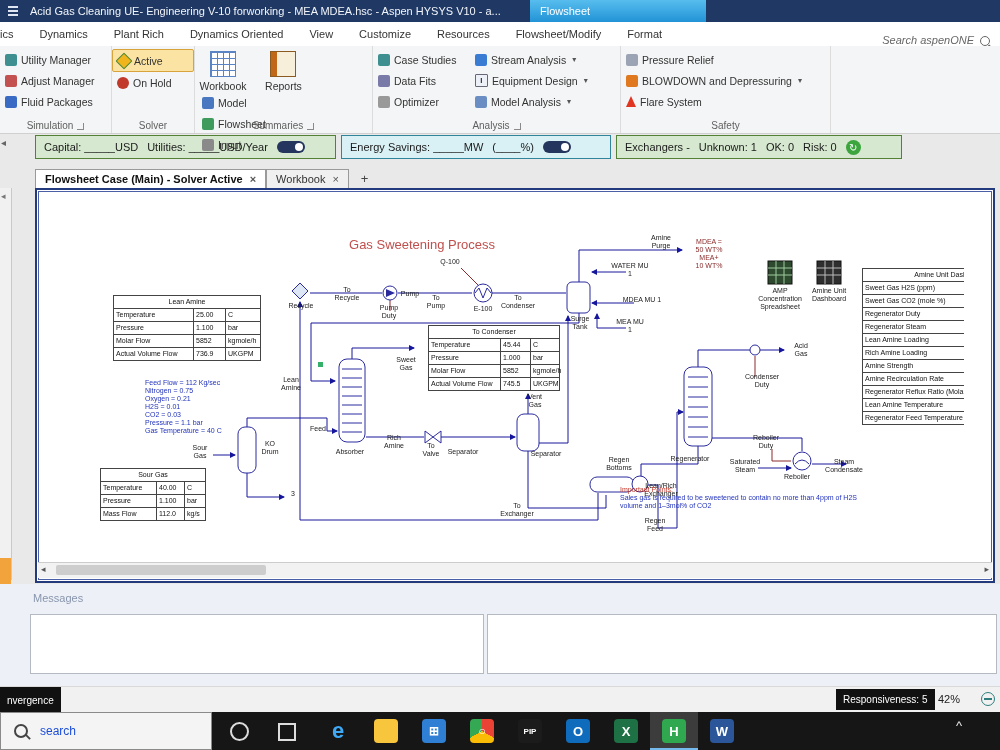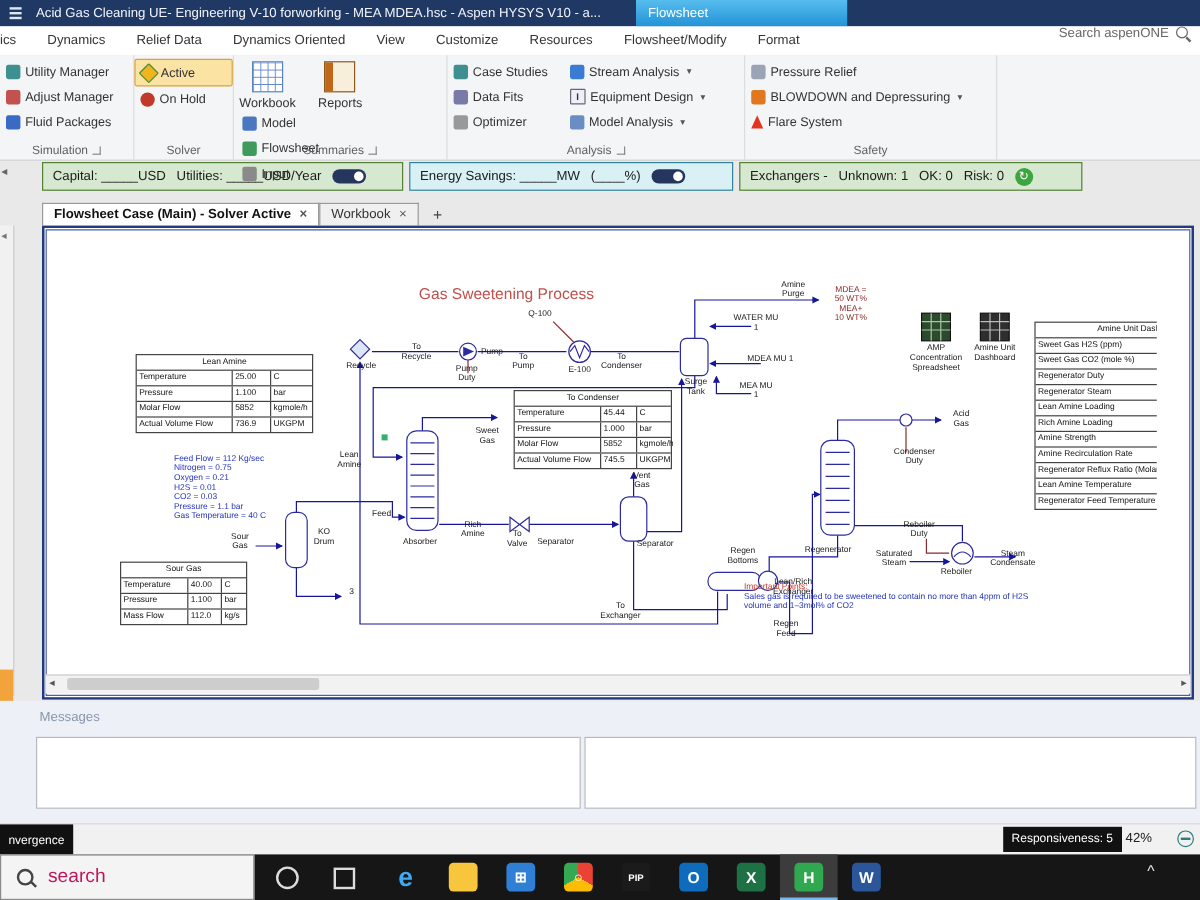--- a/index.html
+++ b/index.html
@@ -15,22 +15,22 @@
   .ctx-tab{position:absolute;left:530px;top:0;width:176px;height:22px;
            background:linear-gradient(#57bdee,#2293d6);color:#fff;font-size:11px;
            display:flex;align-items:center;padding-left:10px;box-sizing:border-box;}
 
   
   .menubar{position:absolute;left:0;top:22px;width:1000px;height:24px;background:#fff;
            border-bottom:1px solid #e3e3e3;display:flex;align-items:center;z-index:6;}
   .menu-tabs{display:flex;align-items:center;height:100%;}
   .menu-tab{font-size:11px;color:#333;padding:0 13px;line-height:24px;white-space:nowrap;cursor:default;}
   .menu-tab:first-child{padding-left:2px;margin-left:-2px;}
-  .searchbox{position:absolute;right:4px;top:0;height:24px;display:flex;align-items:flex-start;
-             font-size:11px;color:#666;}
+  .searchbox{position:absolute;right:4px;top:0;height:24px;display:flex;align-items:flex-end;
+             font-size:11px;font-style:italic;color:#666;}
   .magnifier{width:8px;height:8px;border:1.5px solid #666;border-radius:50%;display:inline-block;
              position:relative;margin-left:6px;margin-right:6px;}
   .magnifier::after{content:"";position:absolute;width:5px;height:1.5px;background:#666;
              transform:rotate(45deg);right:-4px;bottom:-2px;}
 
   
   .ribbon{position:absolute;left:0;top:46px;width:1000px;height:87px;background:#f4f5f6;
           border-bottom:1px solid #d0d0d0;display:flex;z-index:6;}
   .grp{position:relative;border-right:1px solid #dcdcdc;box-sizing:border-box;padding-top:3px;}
   .g-sim{width:112px;} .g-solver{width:83px;} .g-sum{width:178px;} .g-surge{width:88px;}
@@ -121,21 +121,21 @@
   .zoomout{position:absolute;left:981px;top:5px;width:14px;height:14px;border:1.5px solid #2e7d7d;
            border-radius:50%;box-sizing:border-box;}
   .zoomout::after{content:"";position:absolute;left:2px;right:2px;top:5px;height:1.5px;background:#2e7d7d;}
 
   
   .taskbar{position:absolute;left:0;top:712px;width:1000px;height:38px;background:#161616;z-index:5;}
   .tb-search{position:absolute;left:0;top:0;width:212px;height:38px;background:#f4f4f4;
              border:1px solid #8a8a8a;box-sizing:border-box;display:flex;align-items:center;}
   .tb-mag{width:10px;height:10px;border:2px solid #444;border-radius:50%;position:relative;margin-left:13px;}
   .tb-mag::after{content:"";position:absolute;width:6px;height:2px;background:#444;transform:rotate(45deg);right:-5px;bottom:-2px;}
-  .tb-search-text{font-size:16px;color:#be185d;margin-left:12px;}
+  .tb-search-text{font-size:12px;color:#1d4ed8;margin-left:12px;}
   .tb-circle{position:absolute;left:230px;top:10px;width:15px;height:15px;border:2px solid #ddd;border-radius:50%;}
   .tb-taskview{position:absolute;left:278px;top:11px;width:14px;height:14px;border:2px solid #ddd;}
   .tb-apps{position:absolute;left:314px;top:0;height:38px;display:flex;}
   .tb-app{width:48px;height:38px;display:flex;align-items:center;justify-content:center;}
   .tb-active{background:#3c3c3c;box-shadow:inset 0 -2px 0 #76b9ed;}
   .tb-glyph{width:24px;height:24px;border-radius:4px;display:flex;align-items:center;justify-content:center;
             font-weight:bold;font-size:13px;}
   .tb-bare{background:transparent !important;}
   .tb-tray{position:absolute;left:956px;top:6px;color:#e8e8e8;font-size:13px;}
 </style>
@@ -151,21 +151,21 @@
         <i></i>
       </span>
     <span class="win-title">Acid Gas Cleaning UE- Engineering V-10 forworking - MEA MDEA.hsc - Aspen HYSYS V10 - a...</span>
     <div class="ctx-tab">Flowsheet</div>
   </div>
 
   <div class="menubar">
     <div class="menu-tabs">
         <span class="menu-tab">ics</span>
         <span class="menu-tab">Dynamics</span>
-        <span class="menu-tab">Relief Data</span>
+        <span class="menu-tab">Plant Rich</span>
         <span class="menu-tab">Dynamics Oriented</span>
         <span class="menu-tab">View</span>
         <span class="menu-tab">Customize</span>
         <span class="menu-tab">Resources</span>
         <span class="menu-tab">Flowsheet/Modify</span>
         <span class="menu-tab">Format</span>
       </div>
     <div class="searchbox">
       <span>Search aspenONE</span>
       <span class="magnifier"></span>

